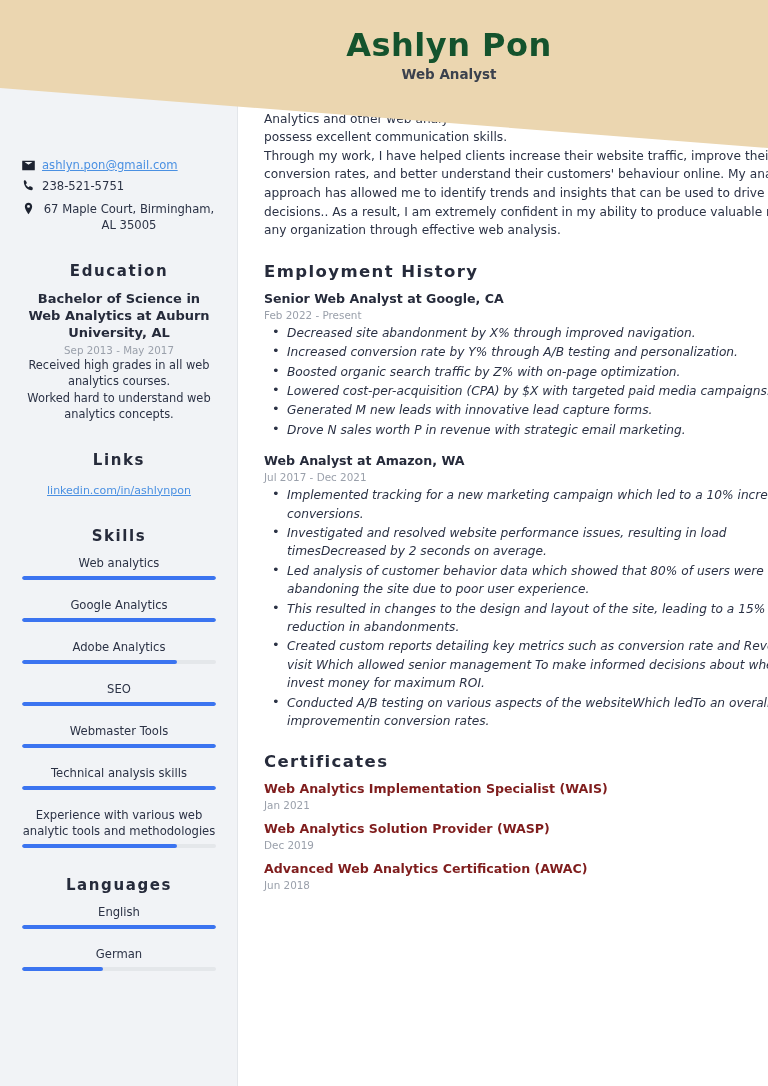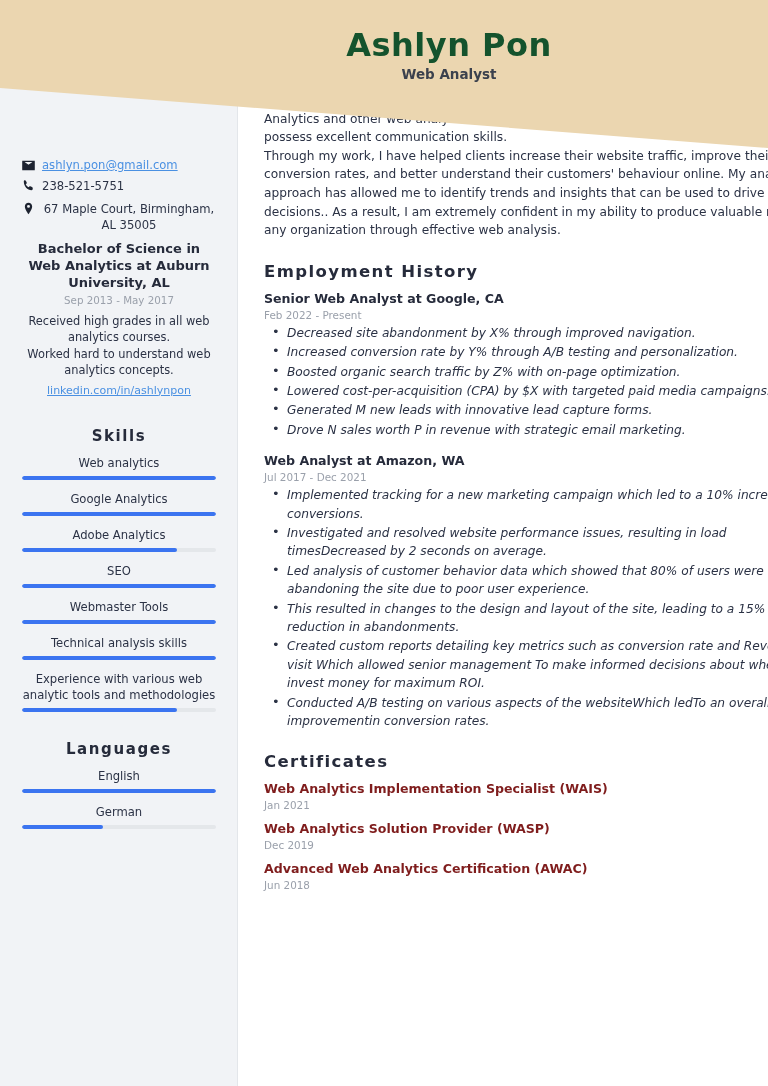--- a/index.html
+++ b/index.html
@@ -60,25 +60,25 @@
   .c-text { font-size:11.6px; line-height:16.5px; color:#2b3245; }
   .c-link { color:#4a90e2; text-decoration:underline; font-size:11.6px; }
 
   .side-h {
     font-size:15px; font-weight:700; color:#262b3b;
     letter-spacing:1.6px; margin:28px 0 10px 0;
   }
 
   .edu-title { font-size:13px; font-weight:700; color:#262b3b; line-height:17px; }
   .edu-date { font-size:10.3px; color:#9aa0ab; margin-top:2px; line-height:14px; }
-  .edu-desc { font-size:11.4px; color:#2b3245; line-height:16.5px; margin-top:6px; }
+  .edu-desc { font-size:11.4px; color:#2b3245; line-height:16.5px; margin-top:0; }
 
   .link-a { font-size:11px; color:#4a90e2; line-height:17px;margin-top:20px; }
 
-  .skill { margin-bottom:11px; }
+  .skill { margin-bottom:17px; }
   .skill-label { font-size:11.6px; color:#2b3245; line-height:16px; margin-bottom:5px; }
   .track { height:4px; background:#e4e7ea; border-radius:2px; overflow:hidden; }
   .fill { height:4px; background:#3b74f0; border-radius:2px; }
 
   
   .main { position:absolute; left:238px; top:0; width:628px; z-index:2; padding:63px 28px 0 26px; }
 
   .main-h {
     font-size:16.5px; font-weight:700; color:#262b3b;
     letter-spacing:1.4px; margin-bottom:9px;
@@ -144,27 +144,29 @@
 
     <div class="contact-row">
       <span class="c-icon">
         <svg width="13" height="13" viewBox="0 0 16 16">
             <path fill="currentColor" d="M8 1C5.5 1 3.5 3 3.5 5.5 3.5 9 8 15 8 15s4.5-6 4.5-9.5C12.5 3 10.5 1 8 1zm0 6.2A1.8 1.8 0 1 1 8 3.6a1.8 1.8 0 0 1 0 3.6z"></path>
           </svg>
       </span>
       <span class="c-text">67 Maple Court, Birmingham, AL 35005</span>
     </div>
 
+    <div class="side-h">Education</div>
     <div>
       <div class="edu-title">Bachelor of Science in Web Analytics at Auburn University, AL</div>
       <div class="edu-date">Sep 2013 - May 2017</div>
       <div class="edu-desc" style="white-space:pre-line">Received high grades in all web analytics courses.
 Worked hard to understand web analytics concepts.</div>
     </div>
 
+    <div class="side-h">Links</div>
     <a class="link-a" href="#">linkedin.com/in/ashlynpon</a>
 
     <div class="side-h">Skills</div>
     <div id="skills-list">
         <div class="skill">
           <div class="skill-label">Web analytics</div>
           <div class="track">
             <div class="fill" style="width: 100%;"></div>
           </div>
         </div>

